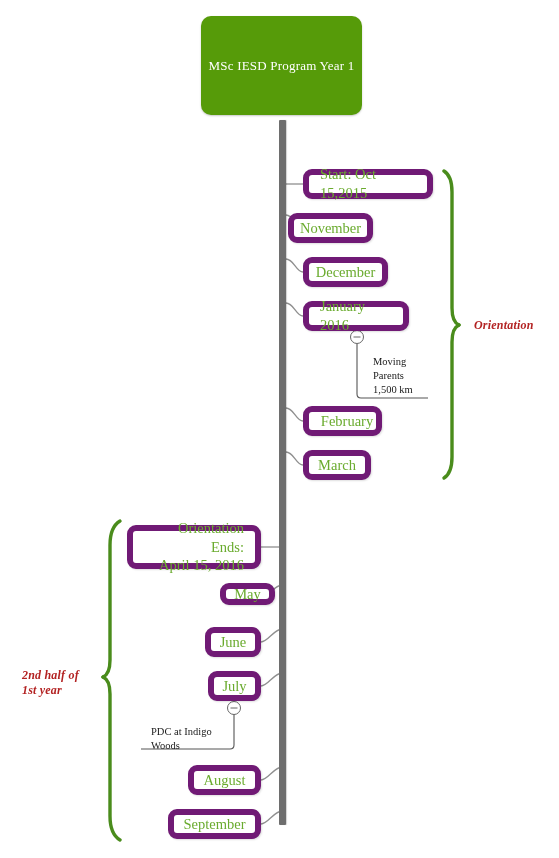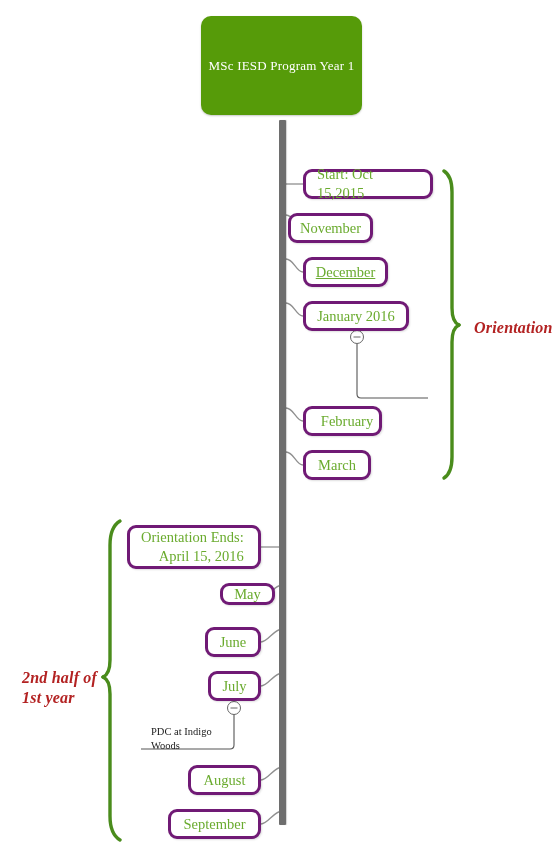--- a/index.html
+++ b/index.html
@@ -28,21 +28,21 @@
     font-size:13px;
     line-height:1.22;
     letter-spacing:.2px;
     box-shadow:0 1px 2px rgba(0,0,0,.22);
   }
 
   
   .node{
     position:absolute;
     background:#ffffff;
-    border:3px solid #701a75;
+    border:6px solid #701a75;
     border-radius:9px;
     color:#6aab2e;
     font-size:14.5px;
     line-height:1.28;
     display:flex;align-items:center;
     padding:0 11px;
     box-sizing:border-box;
     box-shadow:1px 1px 2px rgba(0,0,0,.13);
     white-space:pre-line;
   }
@@ -57,21 +57,21 @@
     line-height:1.35;
     white-space:pre-line;
   }
 
   
   .brace-label{
     position:absolute;
     color:#b32222;
     font-style:italic;
     font-weight:bold;
-    font-size:16px;
+    font-size:12px;
     line-height:1.28;
     white-space:pre-line;
     letter-spacing:.2px;
   }
 
   svg{position:absolute;left:0;top:0;width:559px;height:858px;overflow:visible;pointer-events:none;}
 </style>
 </head>
 <body>
 
@@ -124,41 +124,44 @@
   <div class="spine" style="left:279px;top:120px;width:7px;height:705px;"></div>
 
   <div class="root" style="left:201px;top:16px;width:161px;height:99px;">MSc IESD
 Program
 Year 1</div>
 
   <div class="node center" style="left:303px;top:169px;width:130px;height:30px;">Start: Oct 15,2015</div>
 
   <div class="node center" style="left:288px;top:213px;width:85px;height:30px;">November</div>
 
-  <div class="node center" style="left:303px;top:257px;width:85px;height:30px;text-decoration:underline;">December</div>
+  <div class="node center" style="left:303px;top:257px;width:85px;height:30px;">December</div>
 
   <div class="node center" style="left:303px;top:301px;width:106px;height:30px;">January 2016</div>
 
   <div class="node center" style="left:303px;top:406px;width:79px;height:30px;padding-left:20px;">February</div>
 
   <div class="node center" style="left:303px;top:450px;width:68px;height:30px;">March</div>
 
   <div class="node left" style="left:127px;top:525px;width:134px;height:44px;">Orientation Ends:
 April 15, 2016</div>
 
   <div class="node center" style="left:220px;top:583px;width:55px;height:22px;">May</div>
 
   <div class="node center" style="left:205px;top:627px;width:56px;height:30px;">June</div>
 
   <div class="node center" style="left:208px;top:671px;width:53px;height:30px;">July</div>
 
   <div class="node center" style="left:188px;top:765px;width:73px;height:30px;">August</div>
 
   <div class="node center" style="left:168px;top:809px;width:93px;height:30px;">September</div>
 
+  <div class="anno" style="left:373px;top:355px;width:75px;">Moving
+Parents
+1,500 km</div>
 
   <div class="anno" style="left:151px;top:725px;width:95px;">PDC at Indigo
 Woods</div>
 
   <div class="brace-label" style="left:474px;top:318px;width:80px;">Orientation</div>
 
   <div class="brace-label" style="left:22px;top:668px;width:80px;">2nd half of
 1st year</div>
 
 </div>

